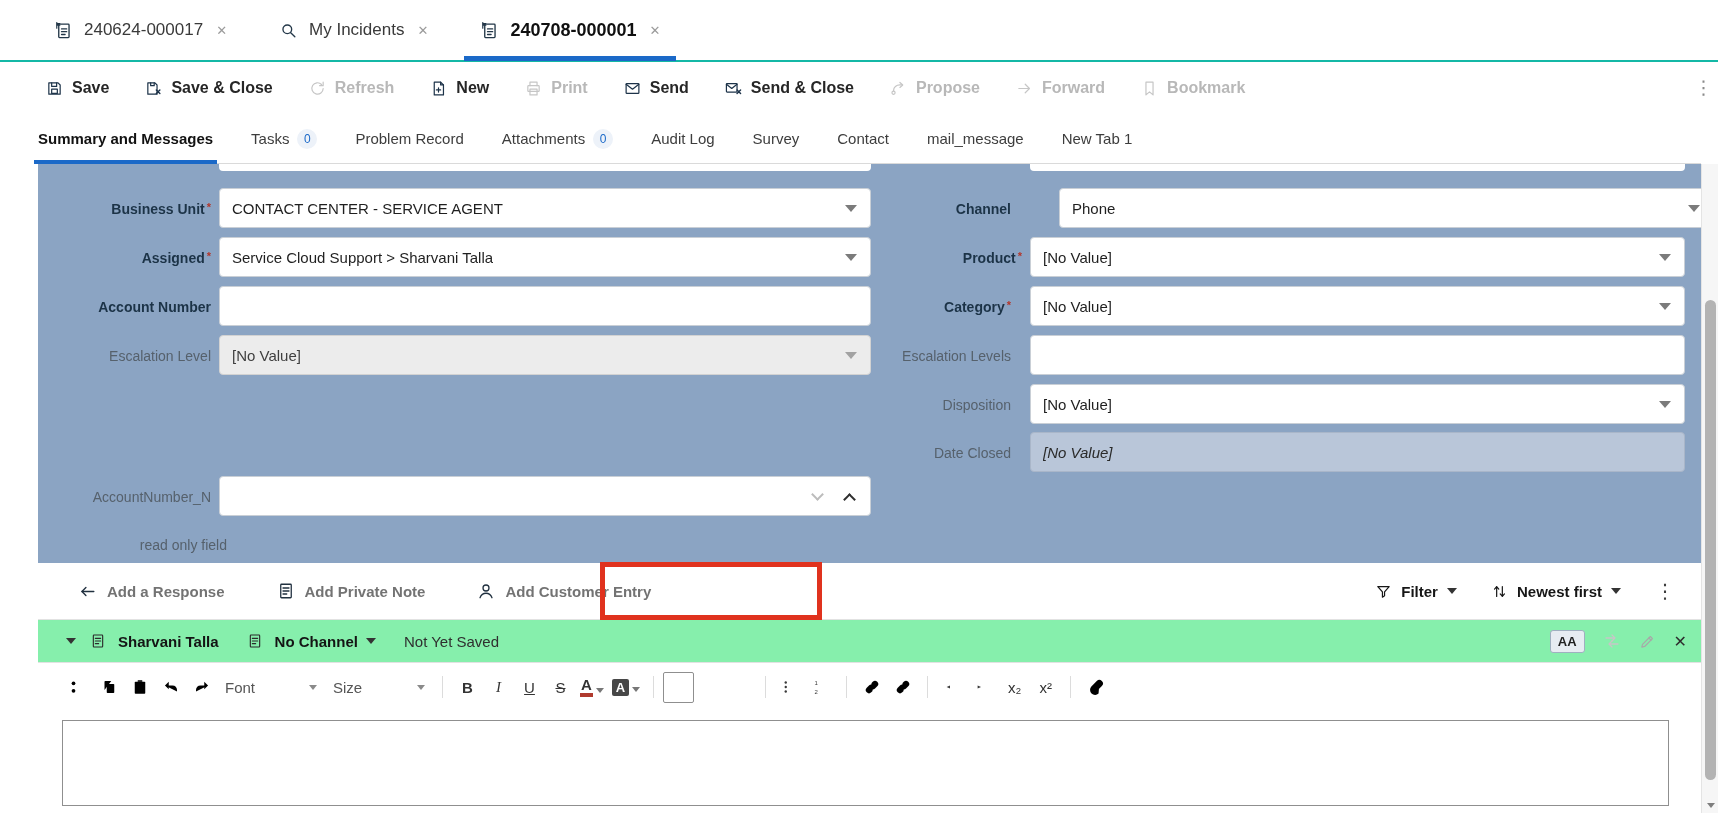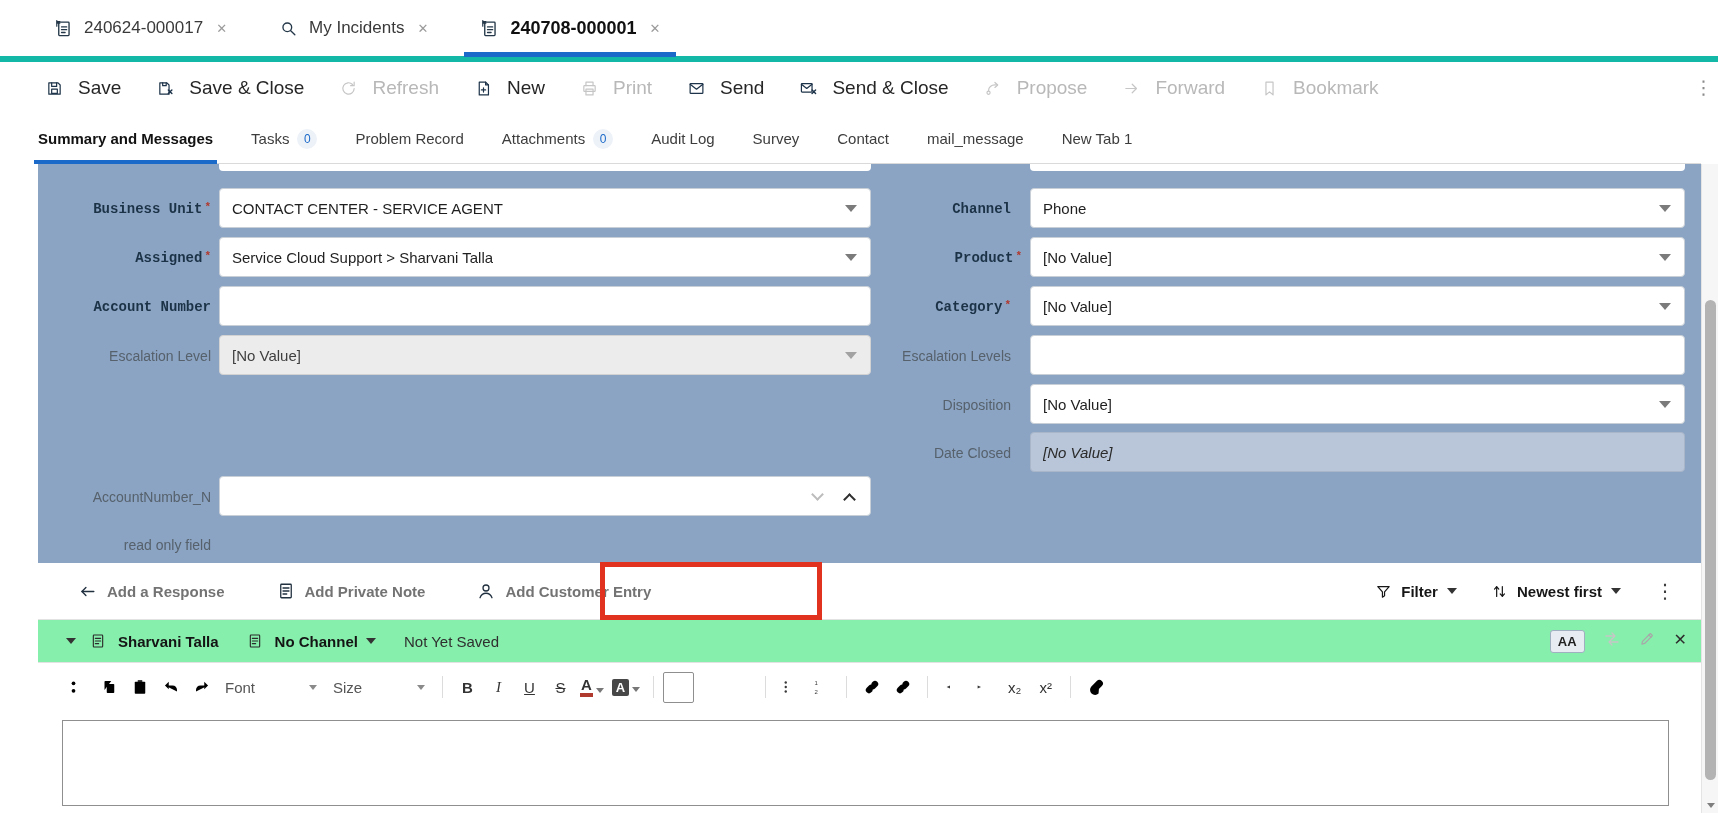--- a/index.html
+++ b/index.html
@@ -1,51 +1,51 @@
 <!DOCTYPE html>
 <html><head>
 <meta charset="utf-8">
 <style>
   * { box-sizing: border-box; margin: 0; padding: 0; }
   html,body { width: 1718px; height: 813px; }
   body { font-family: "Liberation Sans", sans-serif; background: #fff; overflow: hidden; }
   .app { position: relative; width: 1718px; height: 813px; background: #fff; }
 
   
-  .tabbar { position:absolute; left:0; top:0; width:100%; height:62px; display:flex; align-items:stretch; padding-left:38px; background:#fff; border-bottom:6px solid #14b8a6; }
+  .tabbar { position:absolute; left:0; top:0; width:100%; height:62px; display:flex; align-items:stretch; padding-left:38px; background:#fff; border-bottom:2px solid #14b8a6; }
   .wtab { display:flex; align-items:center; gap:11px; padding:0 16px; position:relative; cursor:pointer; }
   .wtab + .wtab { margin-left:20px; }
   .wtab-label { font-size:17px; color:#3a3a3a; white-space:nowrap; }
   .wtab.active .wtab-label { font-weight:700; color:#101010; font-size:18px; }
   .wtab.active::after { content:""; position:absolute; left:0; right:0; bottom:-1px; height:5px; background:#1b69c8; }
   .wtab-close { color:#9b9b9b; font-size:13px; margin-left:2px; }
   .icon { display:inline-flex; align-items:center; justify-content:center; }
   .icon svg { display:block; stroke:currentColor; fill:none; stroke-width:1.7; stroke-linecap:round; stroke-linejoin:round; }
   .ink { color:#233748; }
 
   
   .toolbar { position:absolute; left:0; top:62px; width:100%; height:52px; display:flex; align-items:center; padding-left:46px; gap:36px; background:#fff; }
-  .tbtn { display:flex; align-items:center; gap:15px; font-size:19px; font-weight:400; color:#262626; background:none; border:none; cursor:pointer; font-family:inherit; white-space:nowrap; }
+  .tbtn { display:flex; align-items:center; gap:9px; font-size:16px; font-weight:700; color:#262626; background:none; border:none; cursor:pointer; font-family:inherit; white-space:nowrap; }
   .tbtn .icon { color:#1d3349; }
   .tbtn.disabled { color:#b8b8b8; cursor:default; }
   .tbtn.disabled .icon { color:#c6c6c6; }
   .toolbar-overflow { position:absolute; right:5px; top:78px; color:#8a8a8a; font-size:19px; line-height:1; cursor:pointer; }
 
   
   .rtabs { position:absolute; left:38px; top:114px; width:1663px; height:50px; display:flex; align-items:center; gap:38px; border-bottom:1px solid #dadada; background:#fff; }
   .rtab { position:relative; display:flex; align-items:center; gap:8px; font-size:15px; color:#3d3d3d; height:100%; cursor:pointer; white-space:nowrap; }
   .rtab.active { font-weight:700; color:#121212; }
   .rtab.active::after { content:""; position:absolute; left:-4px; right:-4px; bottom:-1px; height:4px; background:#1b69c8; }
   .rbadge { min-width:20px; height:20px; border-radius:10px; background:#edf2f9; color:#1b69c8; font-size:12px; display:inline-flex; align-items:center; justify-content:center; padding:0 5px; }
 
   
   .form { position:absolute; left:38px; top:164px; width:1663px; height:399px; background:#8ba4c3; }
   .sliver { position:absolute; top:0; height:7px; background:#fff; border-radius:0 0 4px 4px; }
   .flabel { position:absolute; font-size:14px; text-align:right; padding-right:8px; white-space:nowrap; }
-  .flabel.strong { color:#1c3347; font-weight:700;font-family:Liberation Mono, monospace; }
+  .flabel.strong { color:#1c3347; font-weight:700; }
   .flabel.dim { color:#56616c; font-weight:400; }
   .req { color:#b3362b; font-size:11px; vertical-align:top; margin-left:2px; font-weight:700; }
   .ffield { position:absolute; height:40px; background:#fff; border-radius:4px; border:1px solid #c9cfd6; display:flex; align-items:center; padding:0 40px 0 12px; font-size:15px; color:#1f1f1f; }
   .ffield .fval { overflow:hidden; white-space:nowrap; text-overflow:ellipsis; }
   .caret { position:absolute; right:13px; top:50%; margin-top:-3px; width:0; height:0; border-left:6px solid transparent; border-right:6px solid transparent; border-top:7px solid #7b7b7b; }
   .ffield.disabled { background:#ececec; border-color:#d2d2d2; color:#3f3f3f; }
   .ffield.disabled .caret { border-top-color:#a2a2a2; }
   .ffield.readonly { background:#b9c6d9; border-color:#a9b6c9; font-style:italic; color:#2a2a2a; }
   .chevron { width:9px; height:9px; position:absolute; }
   .chevron.down { border-right:2px solid #bcbcbc; border-bottom:2px solid #bcbcbc; transform:rotate(45deg); top:13px; right:48px; }
@@ -60,21 +60,21 @@
   .scaret { width:0; height:0; border-left:5px solid transparent; border-right:5px solid transparent; border-top:6px solid #333; }
   .overflow-v { font-size:20px; color:#3d3d3d; line-height:1; cursor:pointer; }
   .hl-box { position:absolute; left:600px; top:562px; width:222px; height:58px; border:5px solid #e0321e; z-index:6; background:transparent; }
 
   
   .ehdr { position:absolute; left:38px; top:619px; width:1663px; height:44px; background:#86efac; border-top:1px solid #e2e2e2; border-bottom:1px solid #e2e2e2; display:flex; align-items:center; padding:0 14px 0 28px; }
   .ehdr .icon { color:#2b2b2b; }
   .ehdr .author { font-size:15px; font-weight:700; color:#141414; margin:0 28px 0 12px; }
   .ehdr .chlabel { font-size:15px; font-weight:700; color:#141414; margin:0 8px 0 12px; }
   .ehdr .status { font-size:15px; color:#2f2f2f; margin-left:28px; }
-  .ehdr-right { margin-left:auto; display:flex; align-items:flex-start; gap:18px;padding-left:12px; }
+  .ehdr-right { margin-left:auto; display:flex; align-items:center; gap:18px;padding-left:12px; }
   .aa-btn { background:#e7ecf2; border:1px solid #9fb0c0; border-radius:3px; padding:3px 7px; font-weight:700; font-size:13px; color:#1f1f1f; cursor:pointer; font-family:inherit; }
   .ehdr-x { font-size:16px; color:#2d2d2d; cursor:pointer; }
 
   
   .etb { position:absolute; left:38px; top:663px; width:1663px; height:48px; background:#fff; display:flex; align-items:center; padding-left:24px; }
   .eico { width:31px; height:31px; display:flex; align-items:center; justify-content:center; color:#3a3a3a; cursor:pointer; border:1px solid transparent; border-radius:2px; }
   .eico.dis { color:#c9c9c9; cursor:default; }
   .eico.mid { color:#8f8f8f; }
   .eico.boxed { border-color:#8f8f8f; }
   .eico.clip { color:#bdb59b; }
@@ -301,24 +301,24 @@
         <span class="caret"></span>
       </div>
 
     <div class="flabel dim" style="left:0; width:181px; top:325px;"><span>AccountNumber_N</span></div>
     <div class="ffield" style="left:181px; width:652px; top:312px;">
         <span class="fval"></span>
         <span class="chevron down"></span>
         <span class="chevron up"></span>
       </div>
 
-    <div class="flabel dim" style="left:0; width:181px; top:373px;"><span>read only field</span></div>
+    <div class="flabel dim" style="left:16px; width:181px; top:373px;"><span>read only field</span></div>
 
     <div class="flabel strong" style="left:690px; width:291px; top:37px;"><span>Channel</span></div>
-    <div class="ffield" style="left:992px; width:655px; top:24px;">
+    <div class="ffield" style="left:1021px; width:655px; top:24px;">
         <span class="fval">Phone</span>
         <span class="caret"></span>
       </div>
 
     <div class="flabel strong" style="left:701px; width:291px; top:86px;"><span>Product</span><sup class="req">*</sup></div>
     <div class="ffield" style="left:992px; width:655px; top:73px;">
         <span class="fval">[No Value]</span>
         <span class="caret"></span>
       </div>
 

